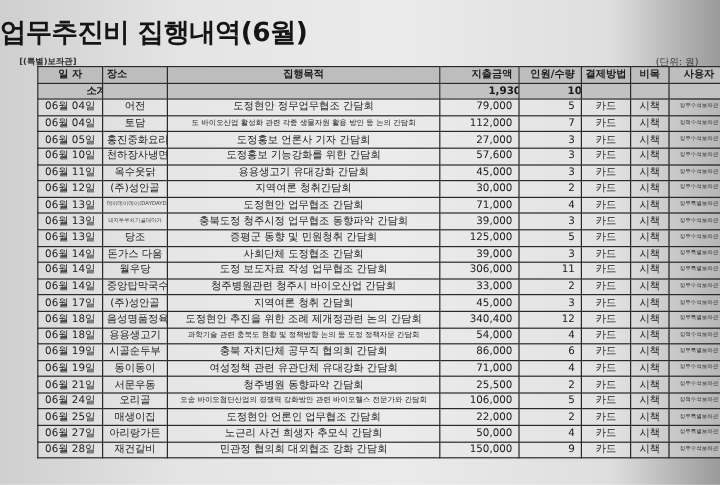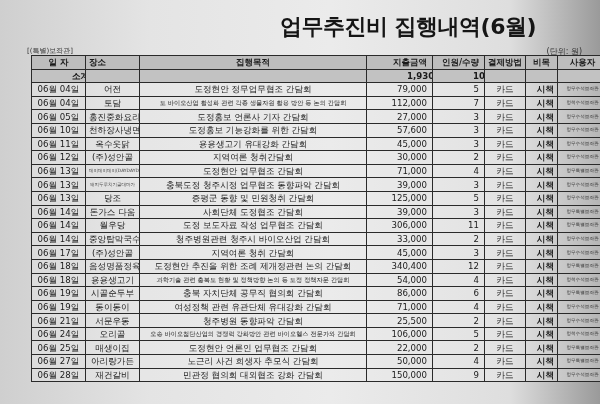--- a/index.html
+++ b/index.html
@@ -5,25 +5,24 @@
   html, body { margin: 0; padding: 0; }
   body {
     width: 600px; height: 404px; overflow: hidden;
     background: linear-gradient(90deg, #cfcfcf 0%, #e4e4e4 25%, #ebebeb 55%, #dedede 85%, #9a9a9a 100%);
     font-family: "DejaVu Sans", sans-serif;
     color: #1a1a1a;
     position: relative;
   }
   .title {
     position: absolute; left: 0; top: 12px; width: 488px;
-    text-align: right; font-size: 22px; font-weight: bold; letter-spacing: -0.5px;
+    text-align: left; font-size: 22px; font-weight: bold; letter-spacing: -0.5px;
     color: #151515;
-    padding-left: 48px;
   }
-  .dept { position: absolute; left: 27px; top: 46px; font-size: 7px; color: #333; }
+  .dept { position: absolute; left: 16px; top: 46px; font-size: 7px; color: #333; font-weight: bold; }
   .unit { position: absolute; right: 18px; top: 46px; font-size: 8px; color: #333; }
   table {
     position: absolute; left: 3px; top: 55px;
     width: 576px; border-collapse: collapse; table-layout: fixed;
     font-size: 8.6px;
     margin-left: 28px;
   }
   td, th {
     border: 1px solid #2a2a2a; height: 12.6px; padding: 0 3px;
     white-space: nowrap; overflow: hidden; line-height: 12px;
@@ -32,21 +31,21 @@
   tr.subtotal td { background: #c2c2c2; font-weight: bold; padding-left: 40px; }
   tbody tr.row td { background: rgba(235,235,235,0.35); }
   .c-date { text-align: center; }
   .c-place { text-align: center; }
   .c-place.small { font-size: 4.5px; color: #444; }
   .c-purpose { text-align: center; }
   .c-purpose.small { font-size: 6.2px; }
   .c-amount { text-align: right; padding-right: 5px; }
   .c-count { text-align: right; padding-right: 5px; }
   .c-pay { text-align: center; }
-  .c-note { text-align: right; font-weight: bold; }
+  .c-note { text-align: center; font-weight: normal; }
   .c-user { text-align: center; font-size: 4.6px; color: #333; }
   th.left { text-align: left; }
   th.right { text-align: right; padding-right: 5px; }
 </style>
 </head>
 <body>
 
 <div class="title">업무추진비 집행내역(6월)</div>
 <div class="dept">[(특별)보좌관]</div>
 <div class="unit">(단위: 원)</div>

